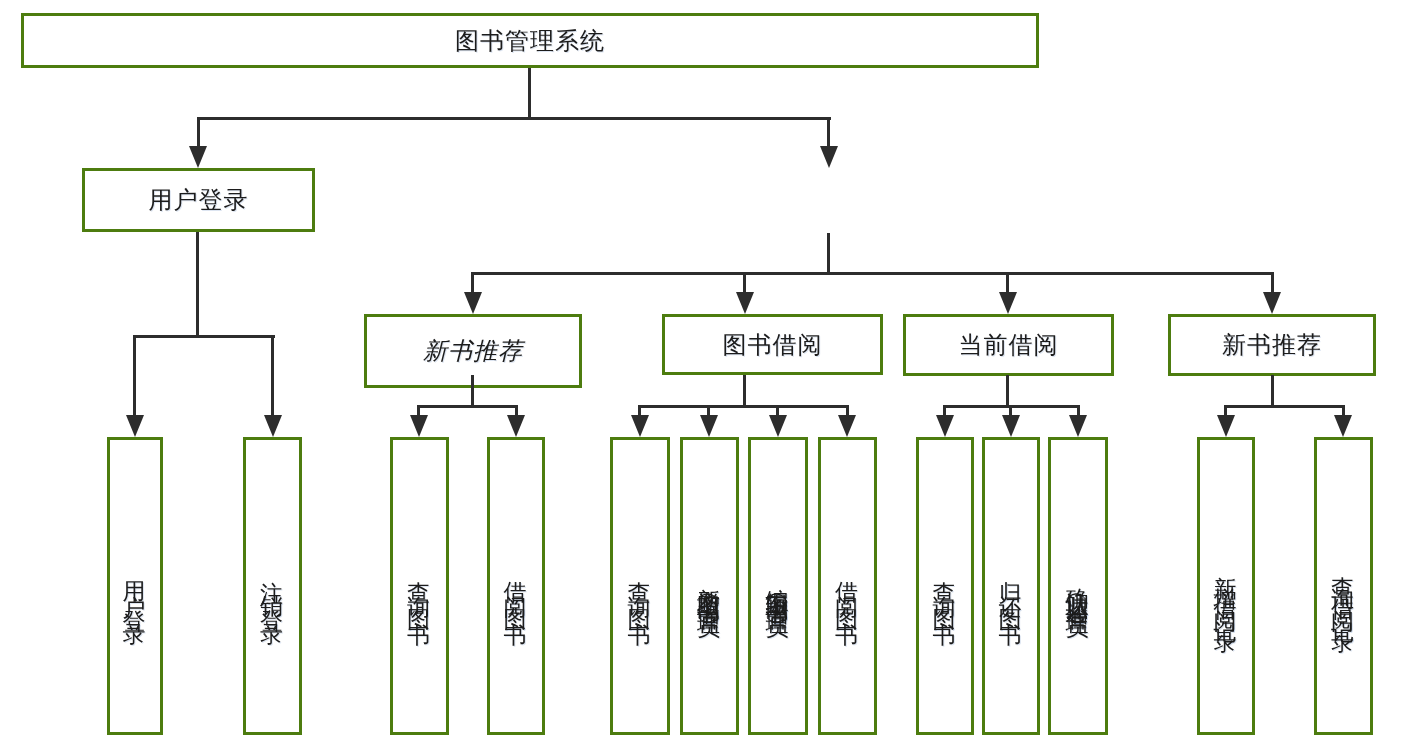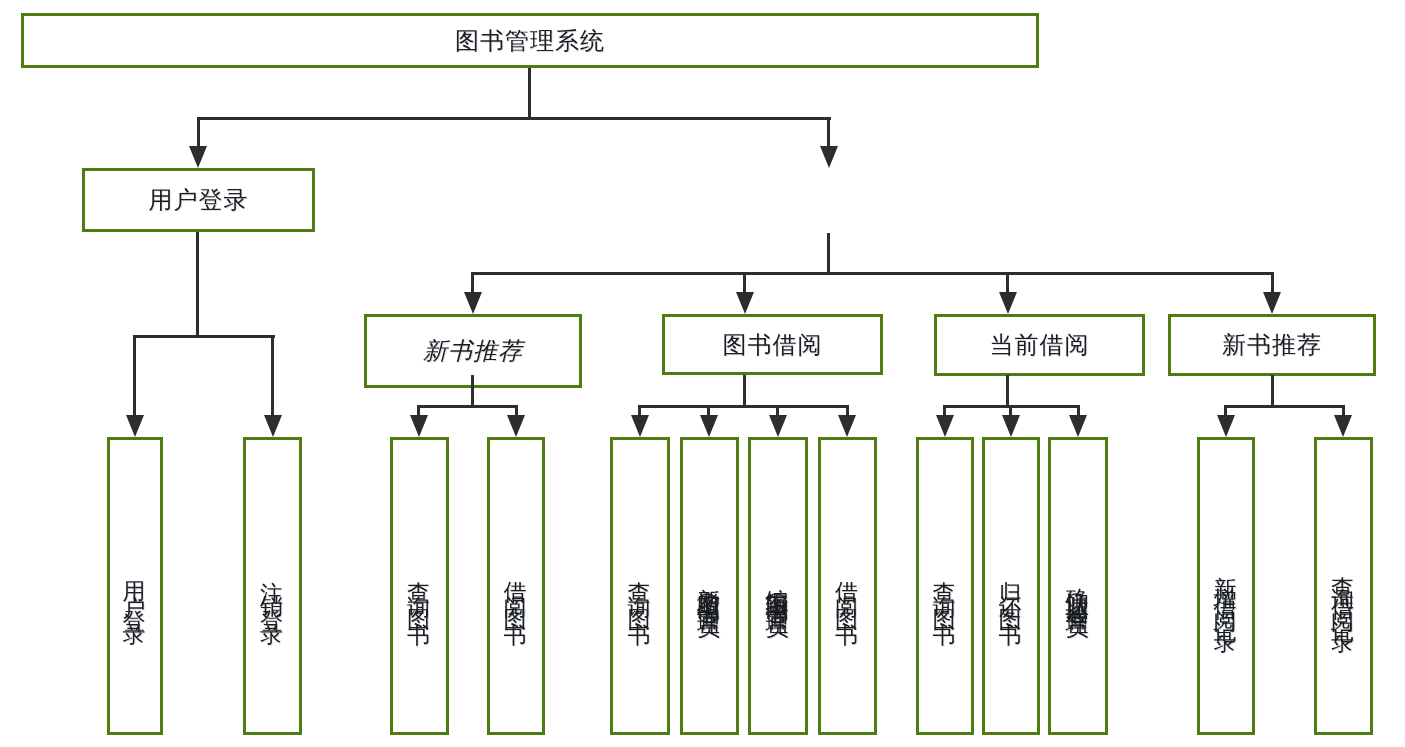--- a/index.html
+++ b/index.html
@@ -82,21 +82,21 @@
   <div class="arr" style="left:464px;top:292px;"></div>
   <div class="v" style="left:743px;top:272px;height:22px;"></div>
   <div class="arr" style="left:736px;top:292px;"></div>
   <div class="v" style="left:1006px;top:272px;height:22px;"></div>
   <div class="arr" style="left:999px;top:292px;"></div>
   <div class="v" style="left:1271px;top:272px;height:22px;"></div>
   <div class="arr" style="left:1263px;top:292px;"></div>
 
   <div class="node" style="left:364px;top:314px;width:218px;height:74px;font-style:italic;">新书推荐</div>
   <div class="node" style="left:636px;top:314px;width:221px;height:61px;margin-left:26px;">图书借阅</div>
-  <div class="node" style="left:934px;top:314px;width:211px;height:62px;">当前借阅</div>
+  <div class="node" style="left:903px;top:314px;width:211px;height:62px;">当前借阅</div>
   <div class="node" style="left:1168px;top:314px;width:208px;height:62px;">新书推荐</div>
 
   <div class="v" style="left:471px;top:375px;height:30px;"></div>
   <div class="h" style="left:417px;top:405px;width:101px;"></div>
   <div class="v" style="left:417px;top:405px;height:12px;"></div>
   <div class="arr" style="left:410px;top:415px;"></div>
   <div class="v" style="left:515px;top:405px;height:12px;"></div>
   <div class="arr" style="left:507px;top:415px;"></div>
 
   <div class="v" style="left:743px;top:375px;height:30px;"></div>

